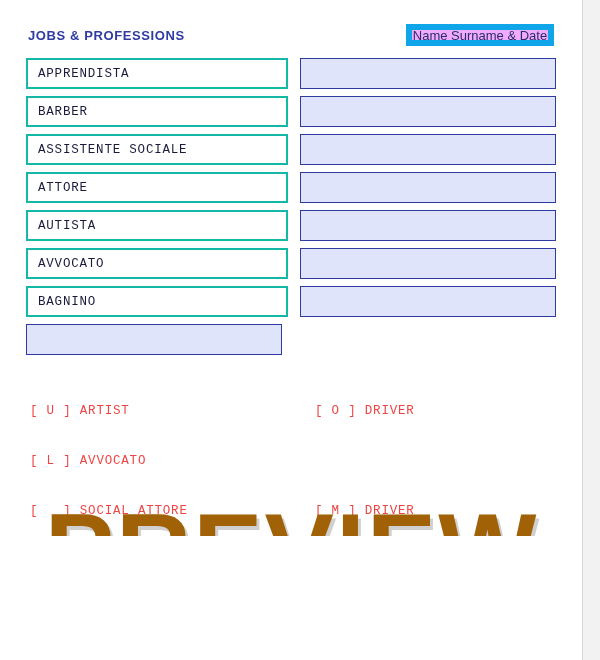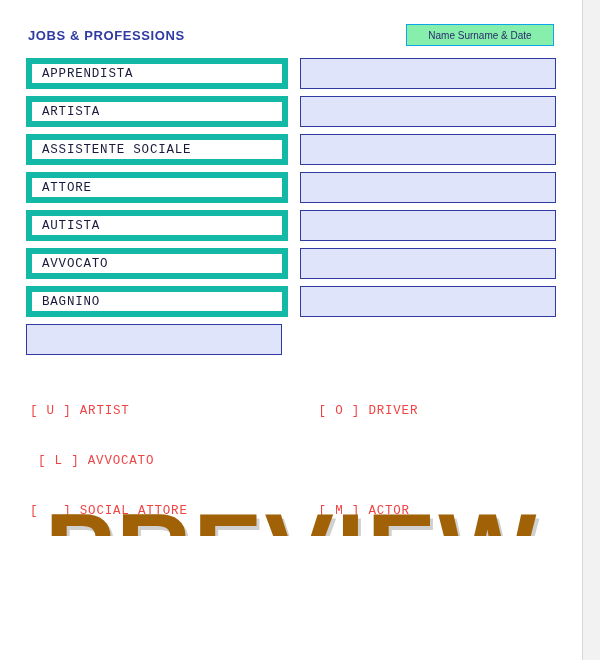--- a/index.html
+++ b/index.html
@@ -51,44 +51,44 @@
     letter-spacing: 0.6px;
     color: #2f3aa3;
     font-family: "Liberation Sans", sans-serif;
   }
   .name-box {
     position: absolute;
     left: 406px;
     top: 24px;
     width: 148px;
     height: 22px;
-    background: #86efac;
-    border: 1px solid #0ea5e9;
+    background: #f0abfc;
+    border: 6px solid #0ea5e9;
     box-sizing: border-box;
     display: flex;
     align-items: center;
     justify-content: center;
-    font-size: 10px;
+    font-size: 13px;
     color: #2b2b6e;
   }
   .rows {
     position: absolute;
     left: 26px;
     top: 58px;
     width: 530px;
   }
   .row {
     display: flex;
     gap: 12px;
     margin-bottom: 7px;
     height: 31px;
   }
   .row .word {
     width: 262px;
-    border: 6px solid #14b8a6;
+    border: 2px solid #14b8a6;
     box-sizing: border-box;
     display: flex;
     align-items: center;
     padding-left: 10px;
     font-family: "Liberation Mono", monospace;
     font-size: 12.5px;
     letter-spacing: 0.8px;
     color: #1a1a3c;
     background: #ffffff;
   }
@@ -111,21 +111,20 @@
   .pair-cell {
     width: 285px;
     font-family: "Liberation Mono", monospace;
     font-size: 12.5px;
     letter-spacing: 0.8px;
     color: #ef4444;
     white-space: pre;
   }
   .pair-cell.second {
     width: 235px;
-    margin-left: 8px;
   }
   .preview {
     position: absolute;
     left: 0;
     top: 485px;
     width: 583px;
     height: 130px;
     display: flex;
     align-items: center;
     justify-content: center;
@@ -151,21 +150,21 @@
   <div class="name-box">Name Surname &amp; Date</div>
 
   <div class="rows">
 
     <div class="row">
       <div class="word">APPRENDISTA</div>
       <div class="answer"></div>
     </div>
 
     <div class="row">
-      <div class="word">ARTISTA</div>
+      <div class="word">BARBER</div>
       <div class="answer"></div>
     </div>
 
     <div class="row">
       <div class="word">ASSISTENTE SOCIALE</div>
       <div class="answer"></div>
     </div>
 
     <div class="row">
       <div class="word">ATTORE</div>
@@ -199,21 +198,21 @@
       <div class="pair-cell">[ U ] ARTIST</div>
       <div class="pair-cell second">[ O ] DRIVER</div>
     </div>
 
     <div class="pair-row">
       <div class="pair-cell second">[ L ] AVVOCATO</div>
     </div>
 
     <div class="pair-row">
       <div class="pair-cell">[   ] SOCIAL ATTORE</div>
-      <div class="pair-cell second">[ M ] ACTOR</div>
+      <div class="pair-cell second">[ M ] DRIVER</div>
     </div>
 
 
   </div>
 
   <div class="preview">PREVIEW</div>
 
 </div>
 
 <div class="right-gutter"></div>

